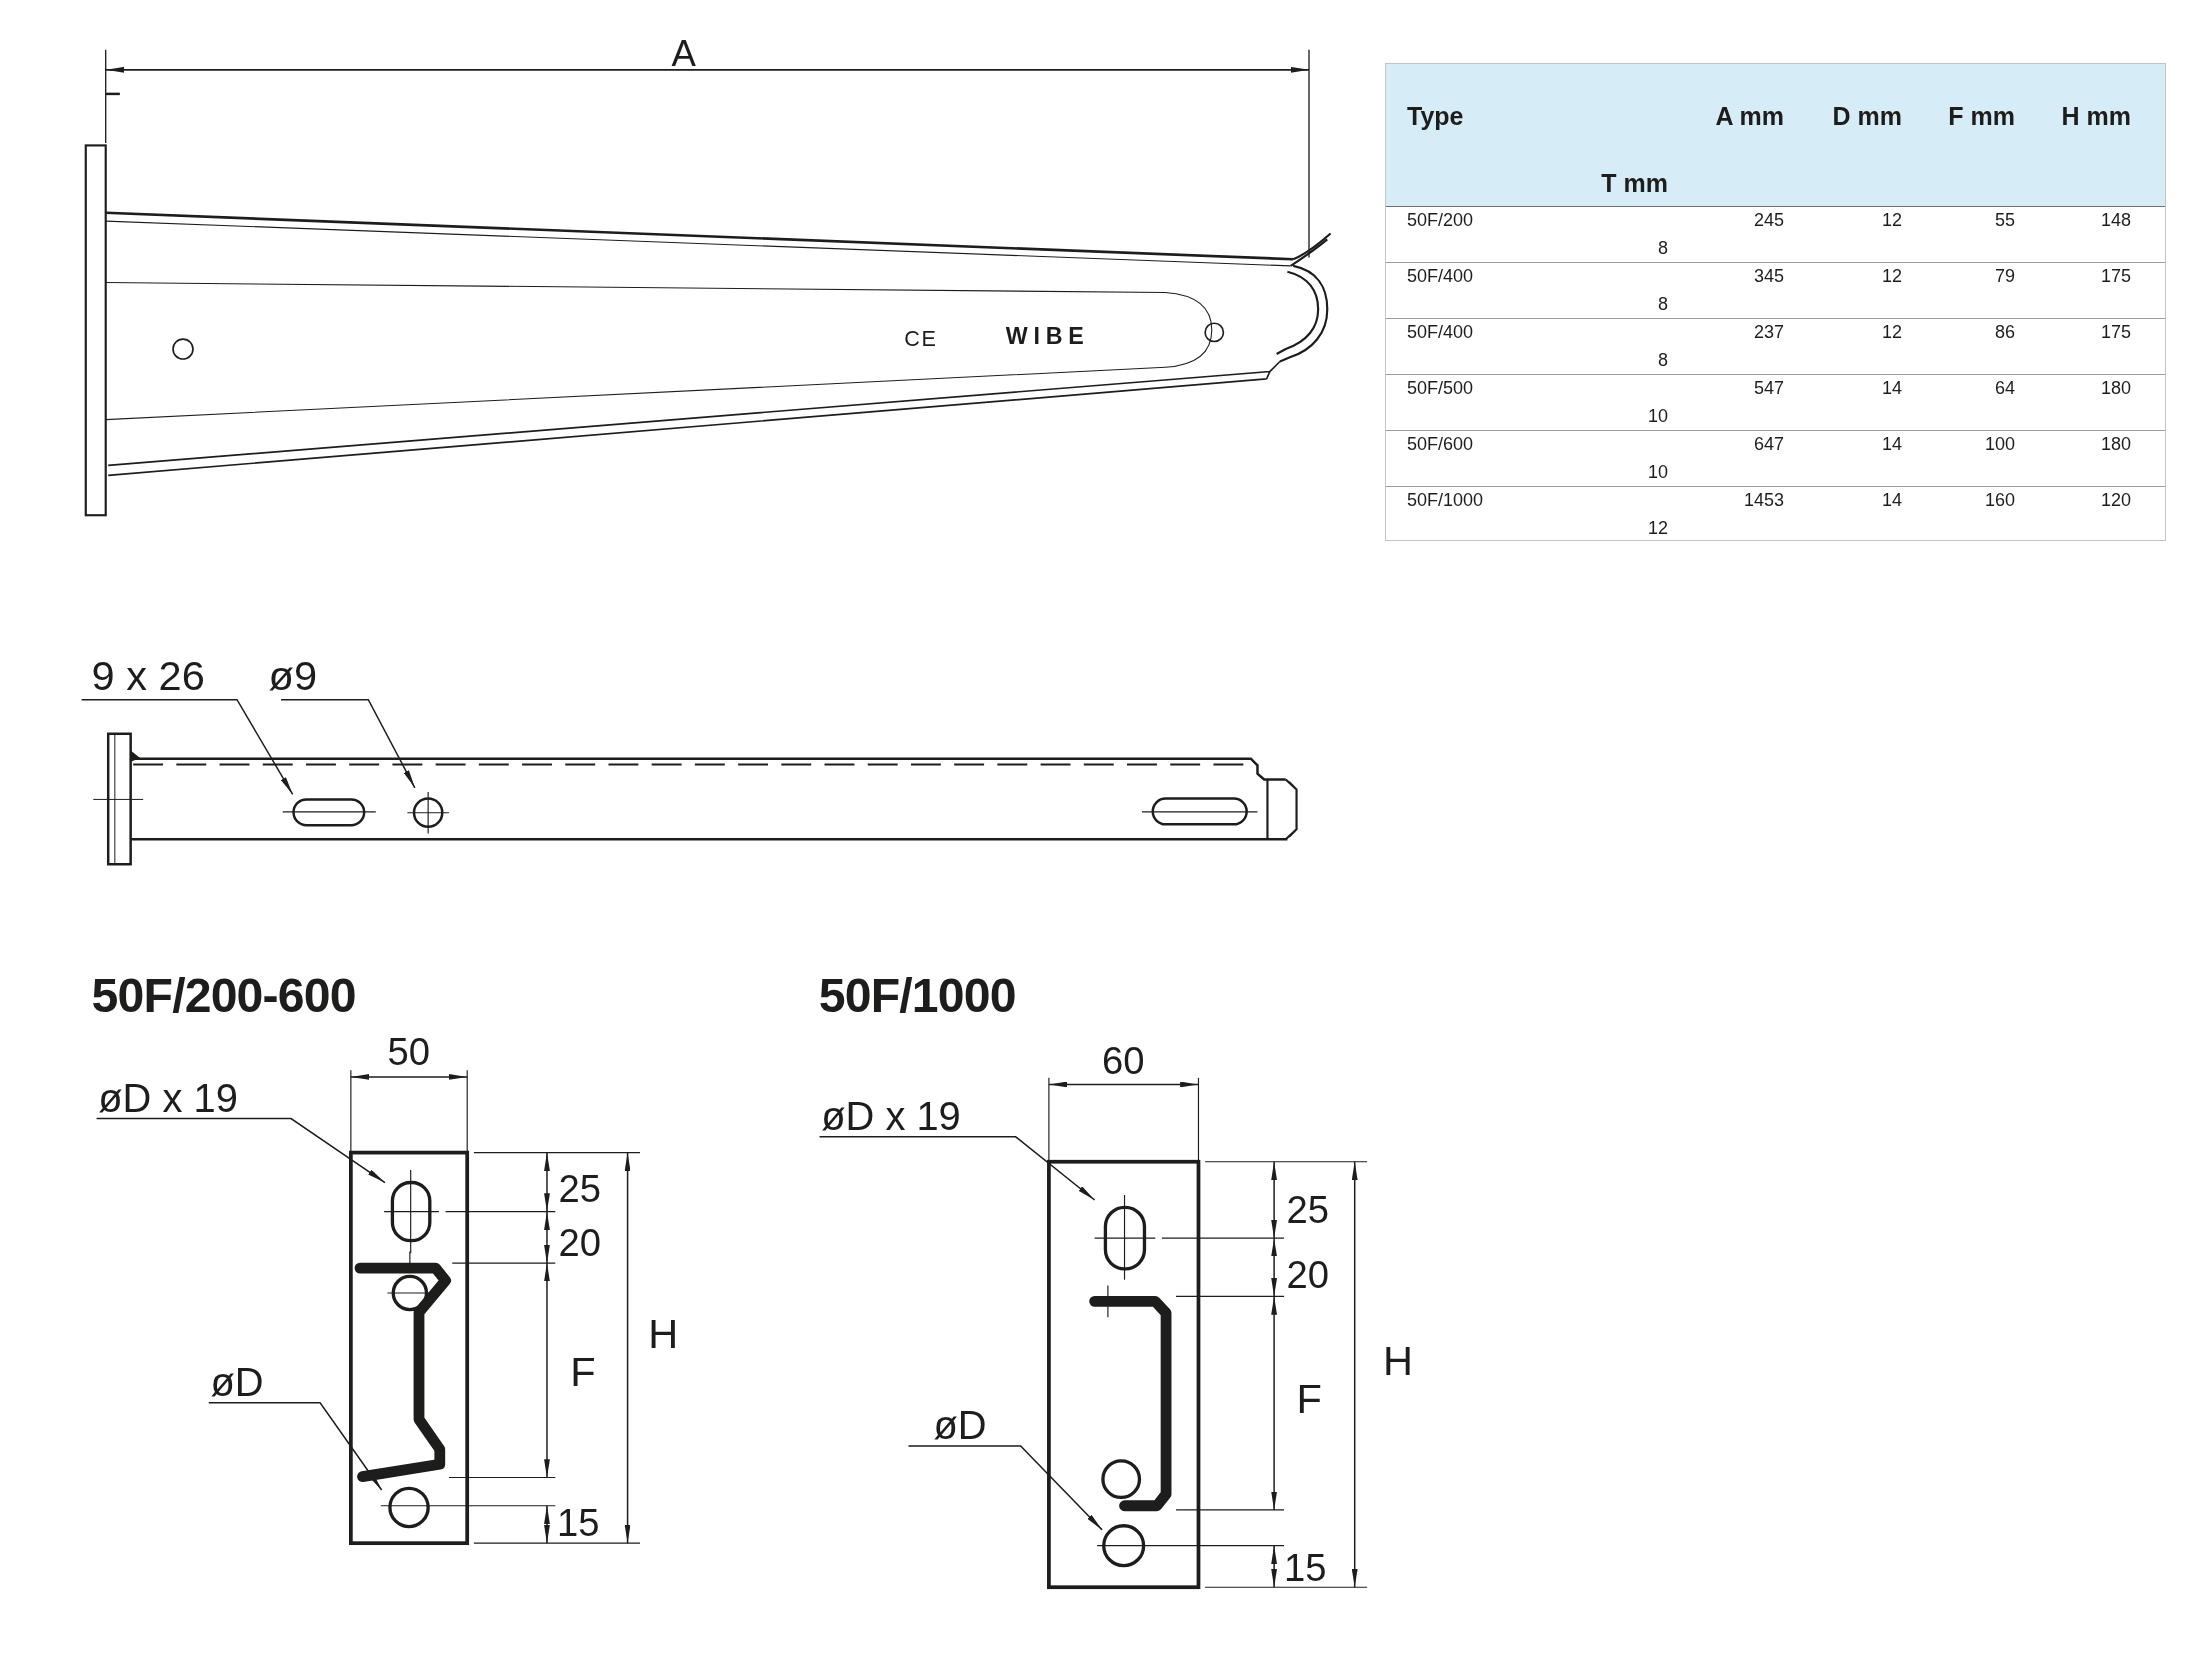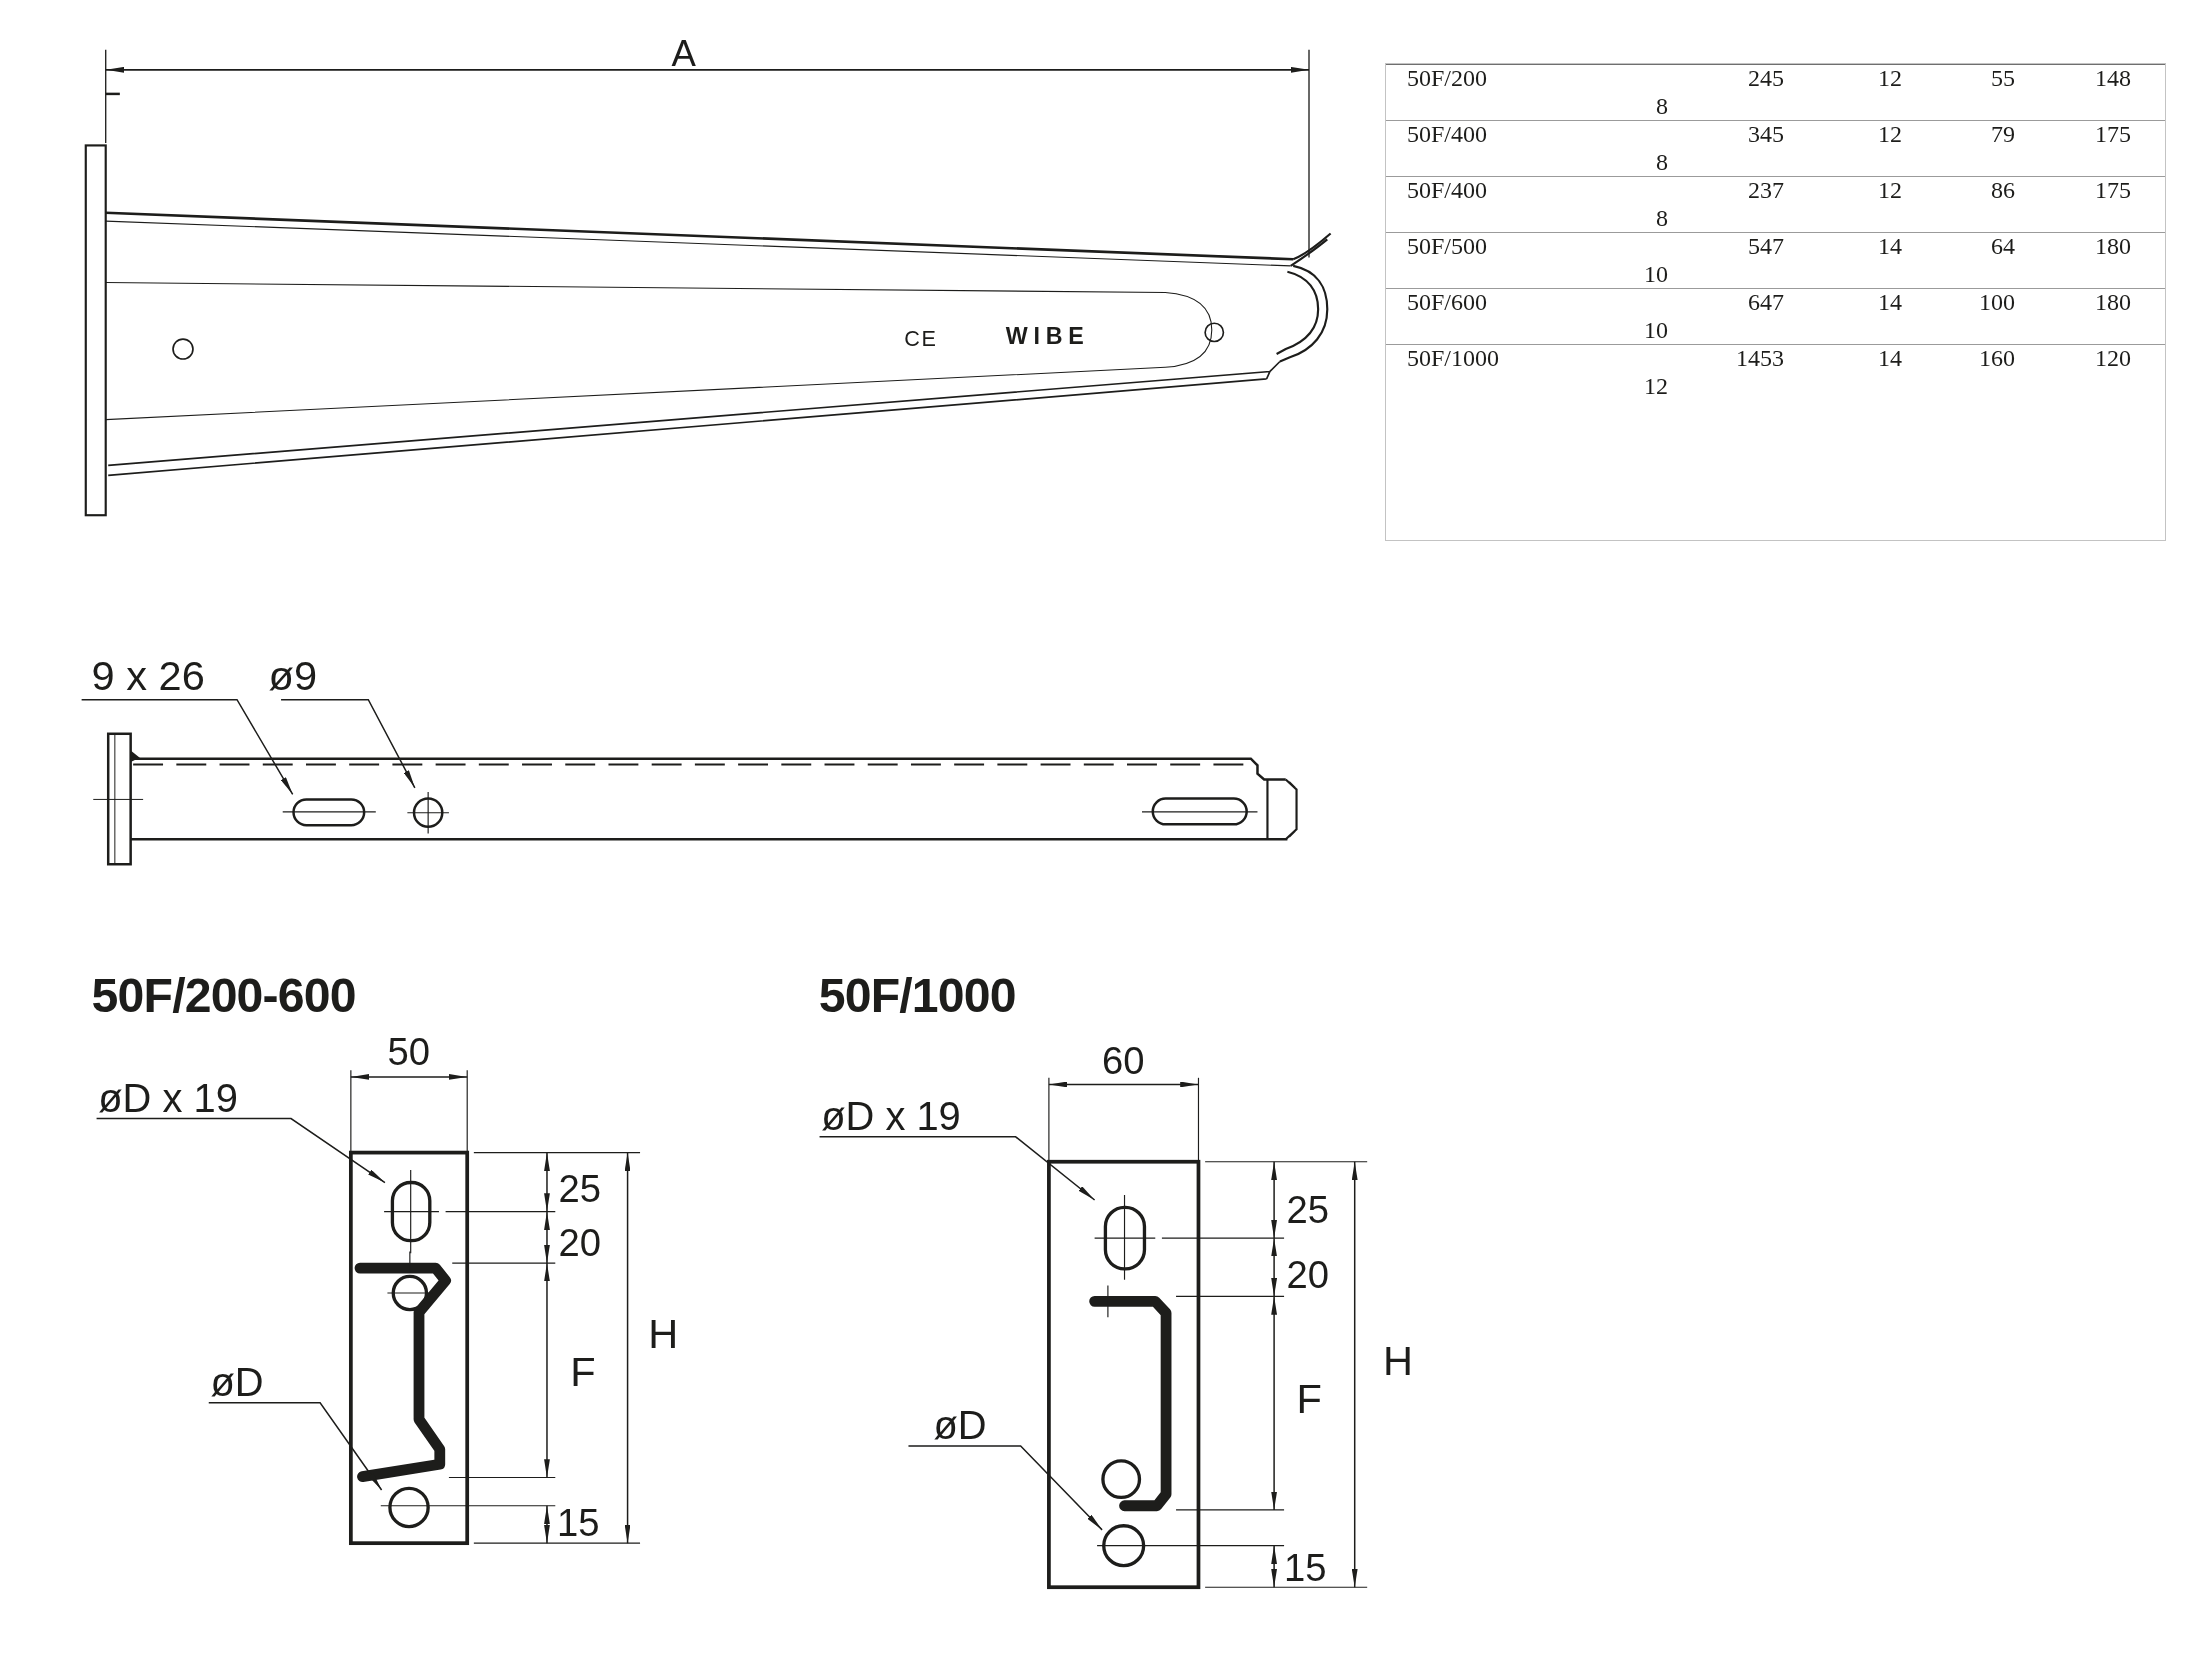--- a/index.html
+++ b/index.html
@@ -9,21 +9,21 @@
   .drawings{position:absolute;left:0;top:0;}
 
   
   .spec-table{position:absolute;left:1385px;top:63px;width:781px;height:478px;
       border:0.8px solid #c3c3c3;box-sizing:border-box;background:#fff;}
   .tbl-head{height:142px;box-sizing:border-box;display:grid;
       grid-template-columns:282px 116px 118px 113px 116px;align-items:end;
       padding:0 35px 8.3px 0;font-weight:700;font-size:25px;}
   .tbl-row{height:56px;box-sizing:border-box;display:grid;
       grid-template-columns:282px 116px 118px 113px 116px;align-items:center;
-      padding:0 35px 0 0;font-size:24px;border-top:1.2px solid #9b9b9b;font-family:Liberation Serif, serif;}
+      padding:0 35px 0 0;font-size:18px;border-top:1.2px solid #9b9b9b;}
   .tbl-row.first{border-top:1.7px solid #6f6f6f;}
   .cell-type{padding-left:21px;text-align:left;}
   .cell-num{text-align:right;}
 </style>
 </head>
 <body>
 
 <div class="page">
 
   <svg class="drawings" width="2205" height="1662" viewBox="0 0 2653 2000">
@@ -175,20 +175,28 @@
 
       <text x="1548" y="1472" font-size="46" stroke="none" fill="#1d1d1b">25</text>
       <text x="1548" y="1550" font-size="46" stroke="none" fill="#1d1d1b">20</text>
       <text x="1560" y="1700" font-size="50" stroke="none" fill="#1d1d1b">F</text>
       <text x="1664" y="1655" font-size="50" stroke="none" fill="#1d1d1b">H</text>
       <text x="1545" y="1903" font-size="46" stroke="none" fill="#1d1d1b">15</text>
     </g>
   </svg>
 
   <div class="spec-table">
+    <div class="tbl-head" style="background:#d6edf7;">
+      <div class="cell-type">Type</div>
+      <div class="cell-num">A mm</div>
+      <div class="cell-num">D mm</div>
+      <div class="cell-num">F mm</div>
+      <div class="cell-num">H mm</div>
+      <div class="cell-num">T mm</div>
+    </div>
 
     <div class="tbl-row first">
       <div class="cell-type">50F/200</div>
       <div class="cell-num">245</div>
       <div class="cell-num">12</div>
       <div class="cell-num">55</div>
       <div class="cell-num">148</div>
       <div class="cell-num">8</div>
     </div>
     <div class="tbl-row">

